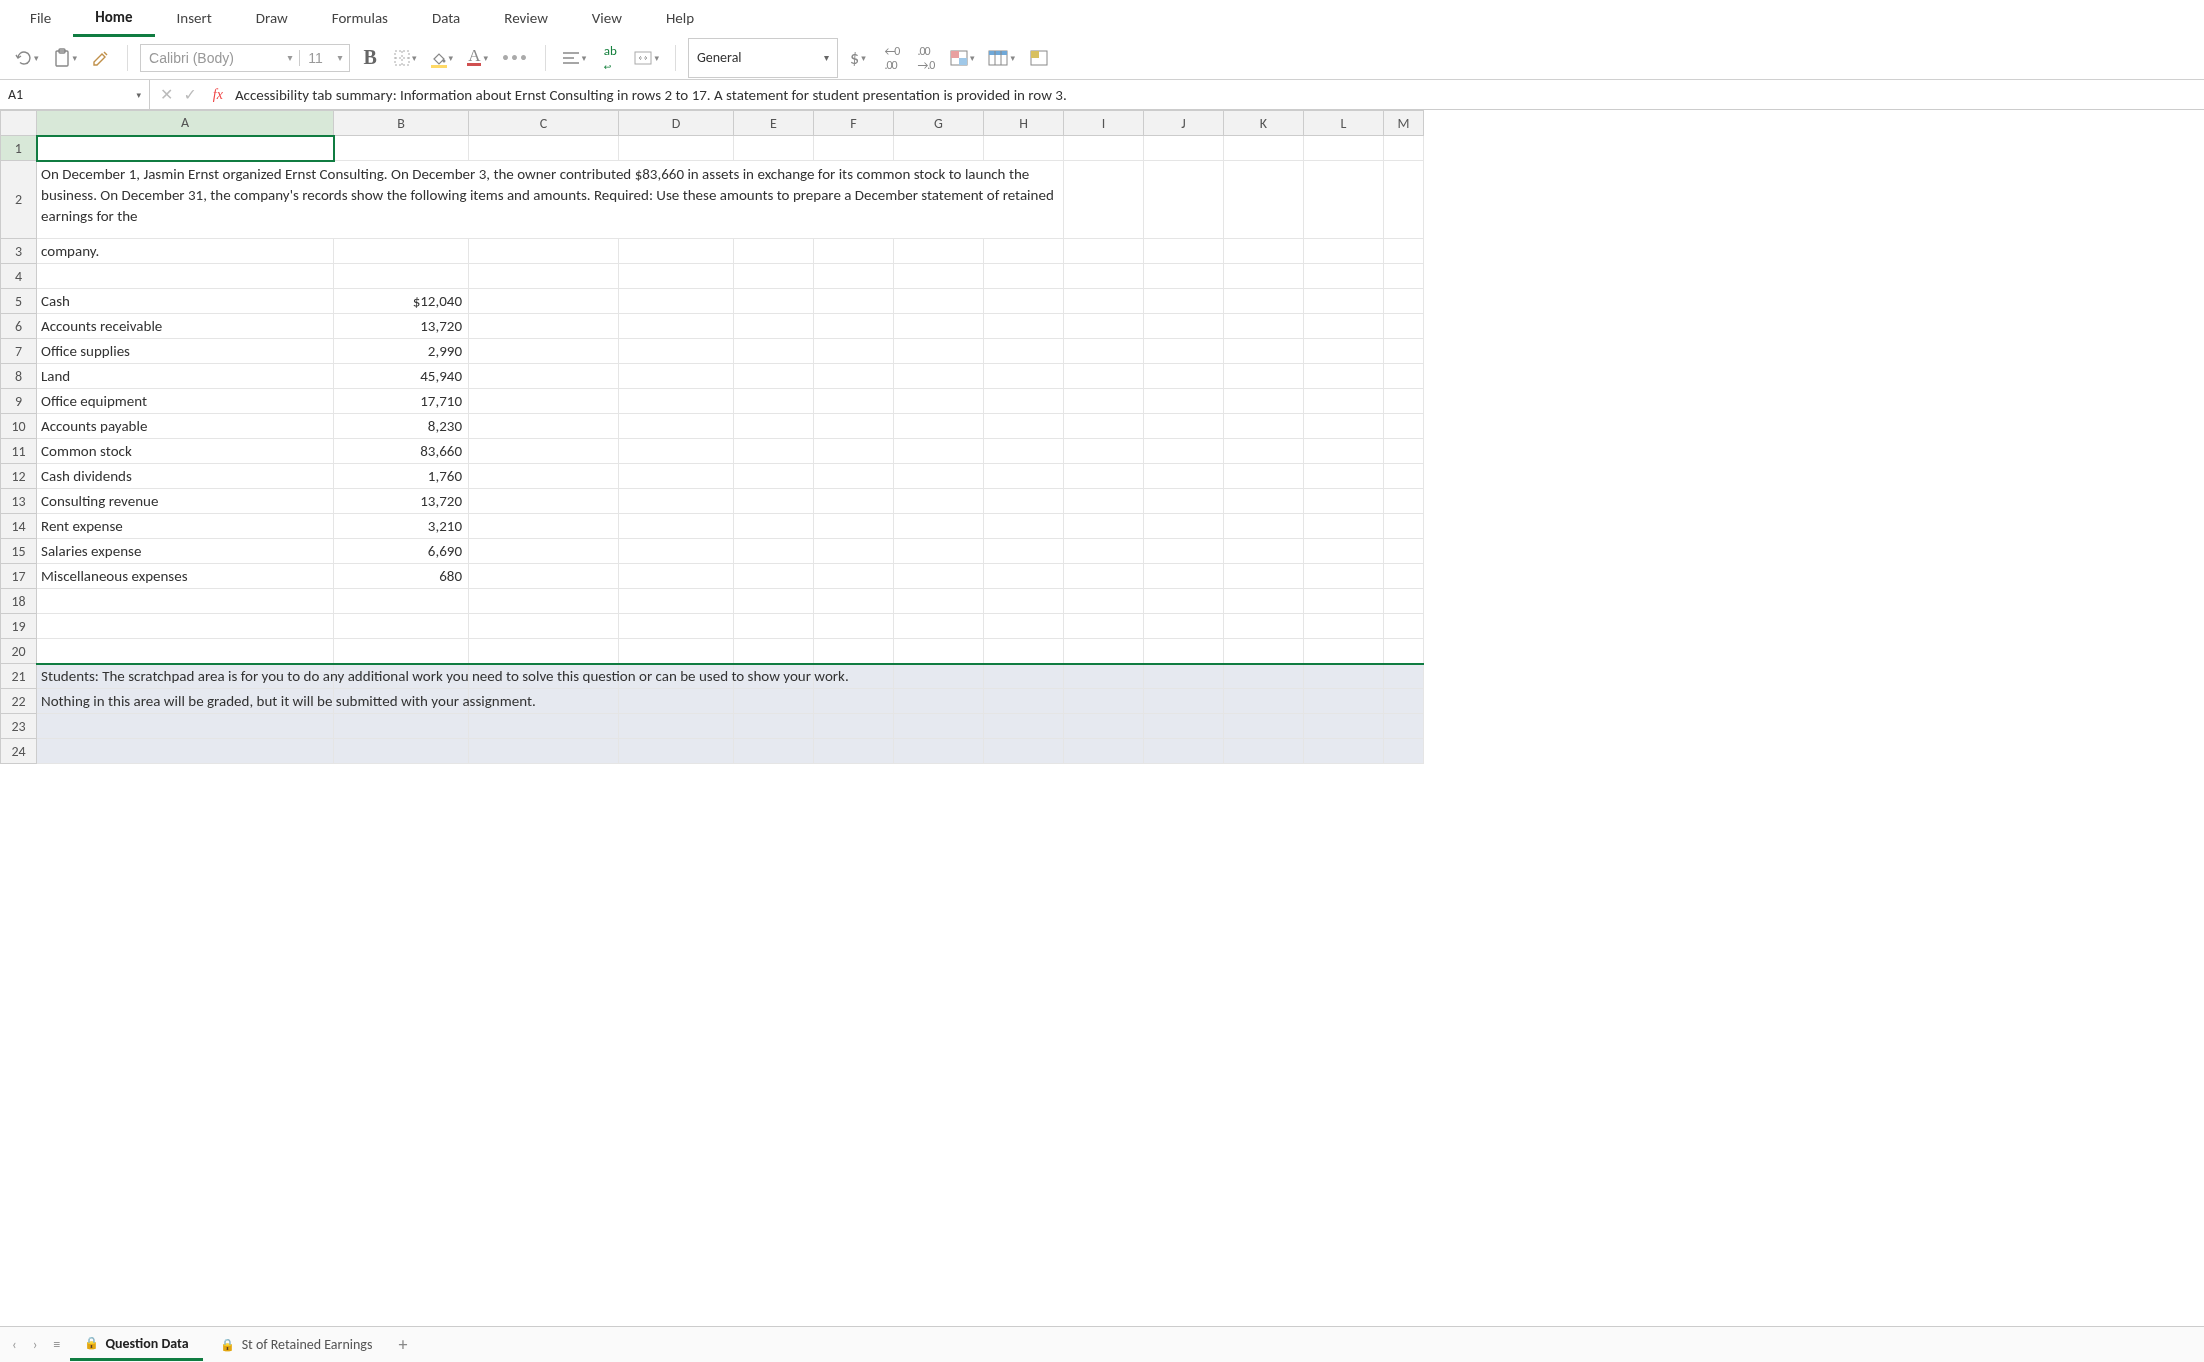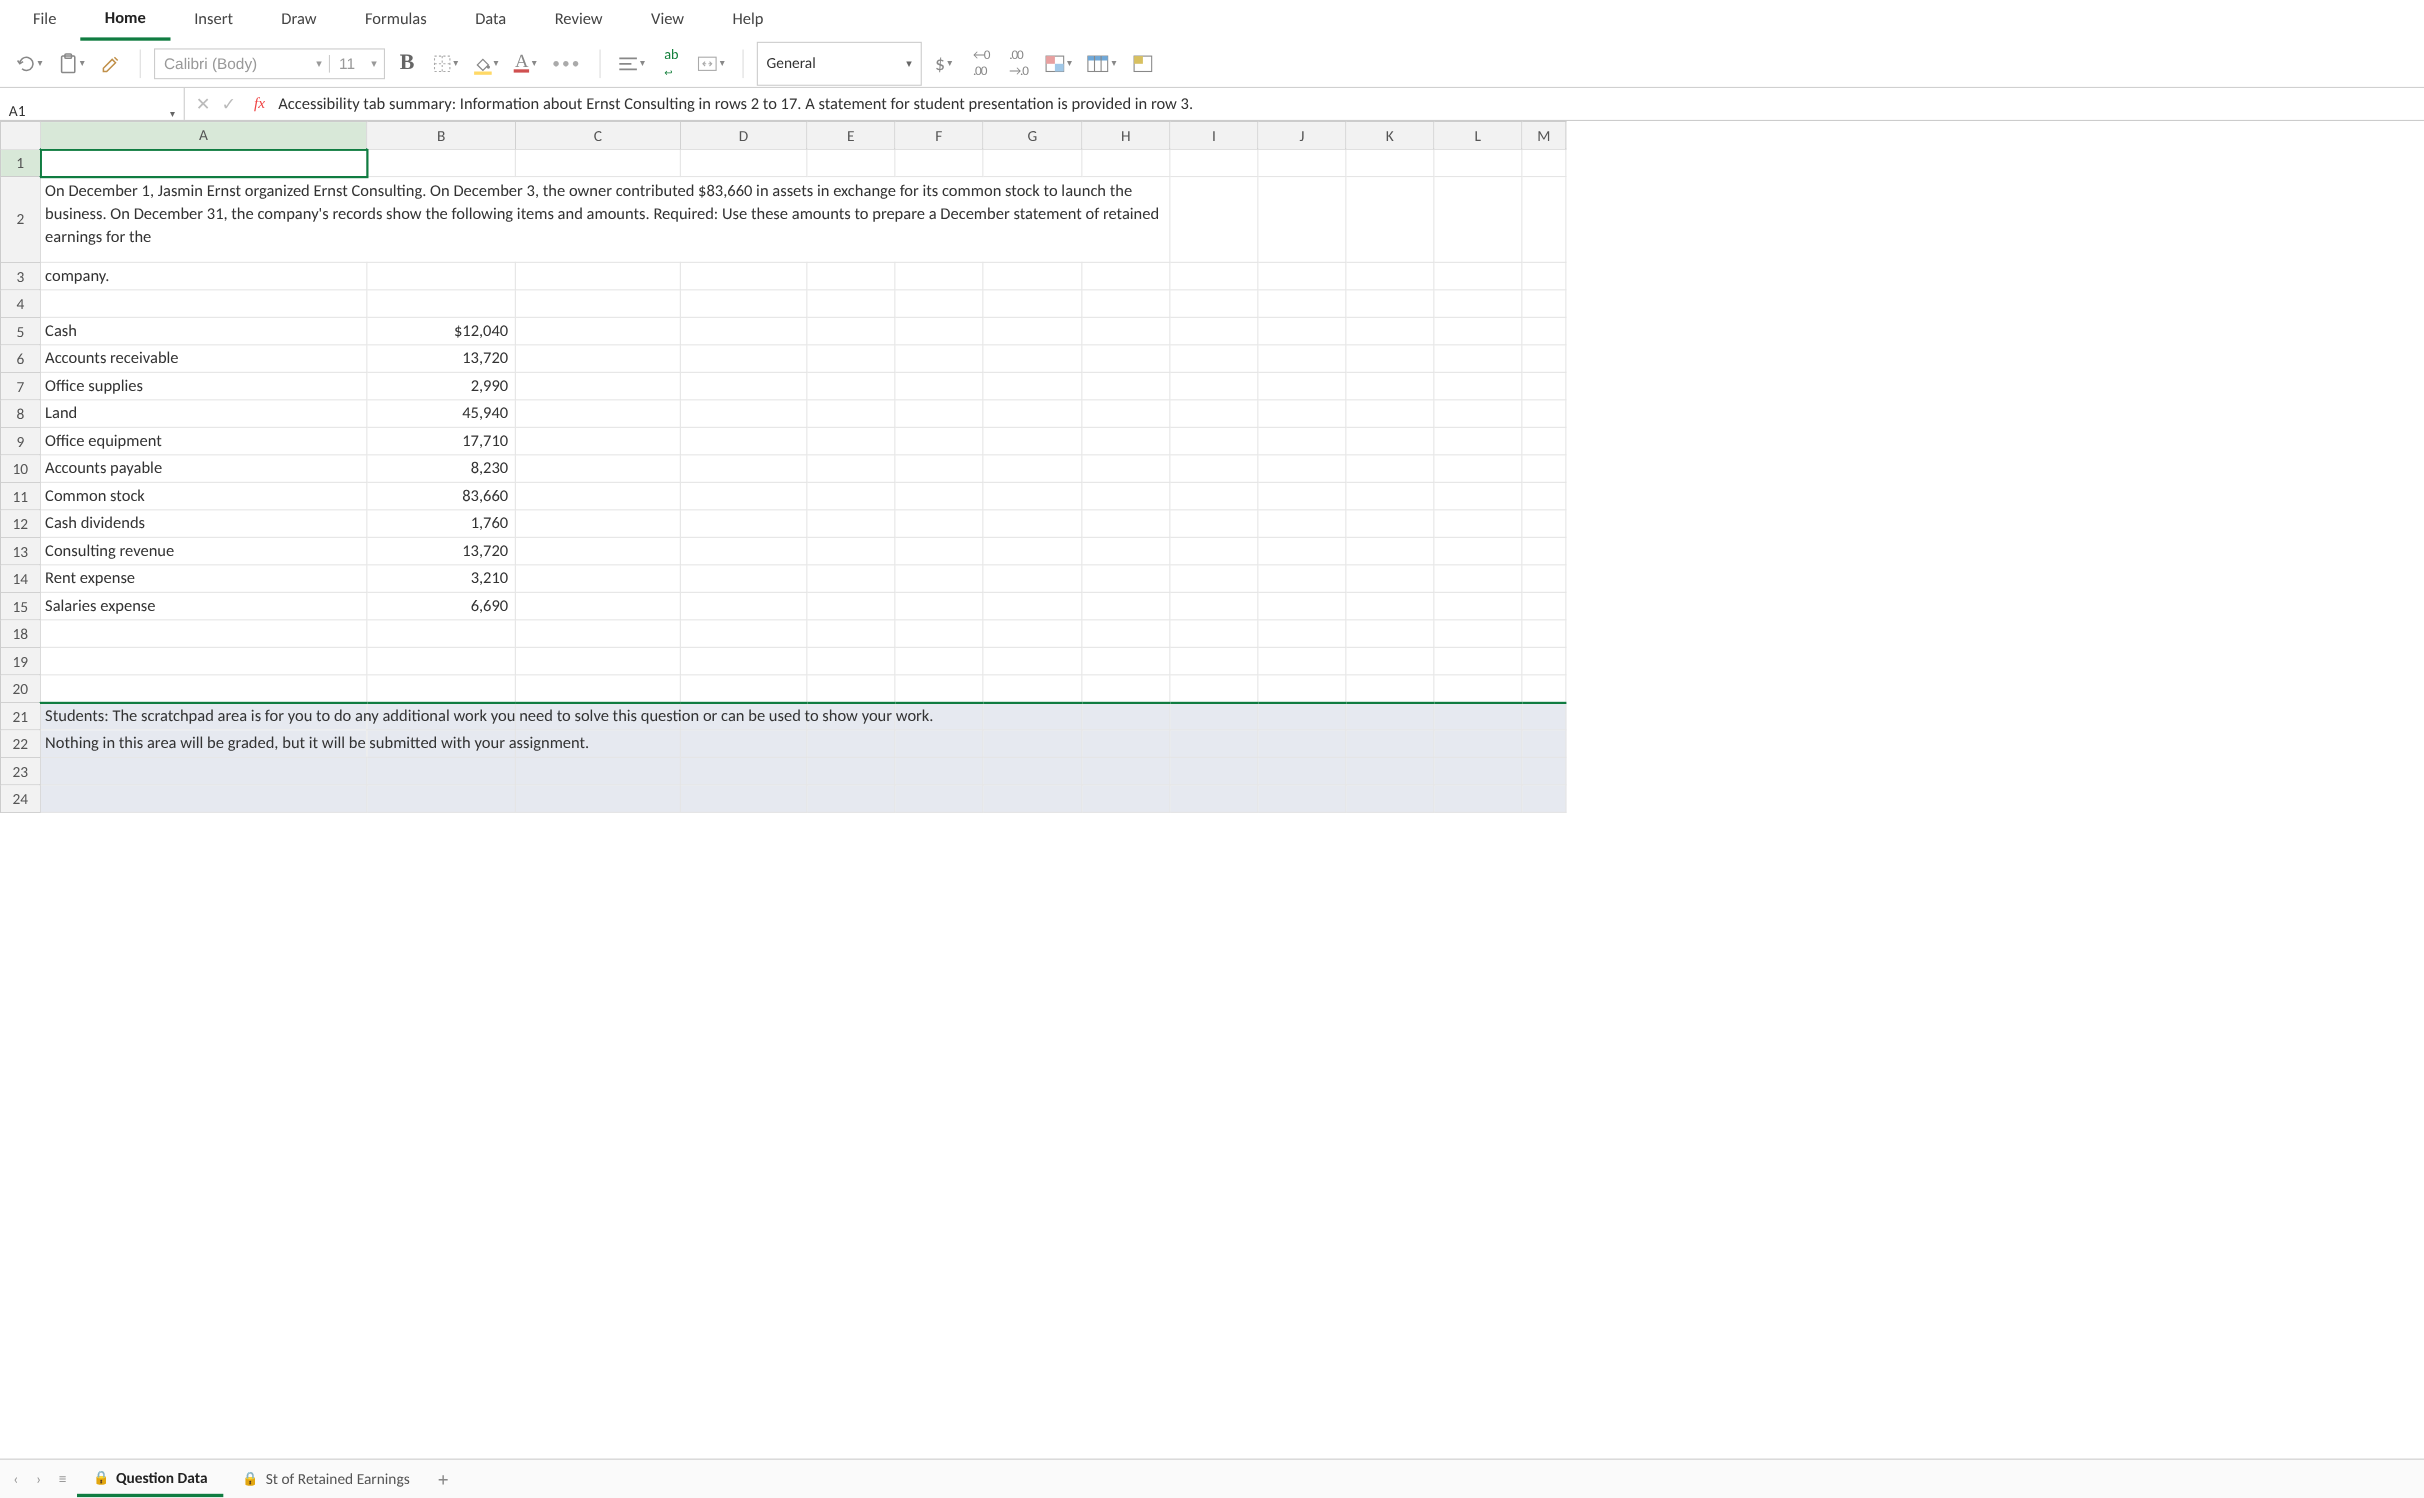--- a/index.html
+++ b/index.html
@@ -20,21 +20,21 @@
 .fontname { width:140px; padding:0 8px; color:#999; font-size:14px; border:none; outline:none; background:transparent; }
 .fontsize { width:32px; padding:0 4px; color:#999; font-size:14px; border:none; border-left:1px solid #ccc; outline:none; text-align:center; background:transparent; }
 .fontbox .dd { width:18px; text-align:center; color:#999; font-size:10px; cursor:pointer; }
 .numfmt { border:1px solid #ccc; height:40px; width:150px; padding:0 8px; font-size:14px; display:flex; align-items:center; justify-content:space-between; }
 .numfmt .dd { font-size:10px; color:#666; }
 .bold-b { font-family: "Times New Roman", serif; font-weight:700; font-size:20px; color:#666; }
 .align-ic svg, .tbtn svg { display:block; }
 
 
 .fbar { display:flex; align-items:center; height:30px; border-bottom:1px solid #ccc; }
-.namebox { width:168px; height:100%; border-right:1px solid #ccc; display:flex; align-items:flex-end; padding:0 8px; font-size:14px; justify-content:space-between; }
+.namebox { width:150px; height:100%; border-right:1px solid #ccc; display:flex; align-items:center; padding:0 8px; font-size:14px; justify-content:space-between; }
 .namebox .dd { font-size:9px; color:#666; }
 .fbar-btns { display:flex; align-items:center; gap:10px; padding:0 10px; color:#bbb; }
 .fbar-fx { font-style:italic; font-family:"Times New Roman",serif; color:#ef4444; padding:0 6px; }
 .fbar-input { flex:1; padding:0 6px; font-size:15px; color:#333; }
 
 
 .grid-wrap { position:relative; overflow:auto; height: calc(100vh - 36px - 44px - 30px - 36px); }
 .sheet { border-collapse:collapse; table-layout:fixed; }
 .sheet th, .sheet td { border:1px solid #e5e5e5; font-weight:400; font-size:15px; height:25px; padding:0 4px; white-space:nowrap; overflow:visible; }
 .sheet thead th { background:#f2f2f2; border-color:#ccc; text-align:center; font-size:14px; color:#555; position:sticky; top:0; }
@@ -475,20 +475,36 @@
           <td></td>
           <td></td>
           <td></td>
           <td></td>
           <td></td>
           <td></td>
           <td></td>
           <td></td>
         </tr>
     <tr>
+          <th>17</th>
+          <td>Miscellaneous expenses</td>
+          <td class="num">680</td>
+          <td></td>
+          <td></td>
+          <td></td>
+          <td></td>
+          <td></td>
+          <td></td>
+          <td></td>
+          <td></td>
+          <td></td>
+          <td></td>
+          <td></td>
+        </tr>
+    <tr>
           <th>18</th>
           <td></td>
           <td></td>
           <td></td>
           <td></td>
           <td></td>
           <td></td>
           <td></td>
           <td></td>
           <td></td>

